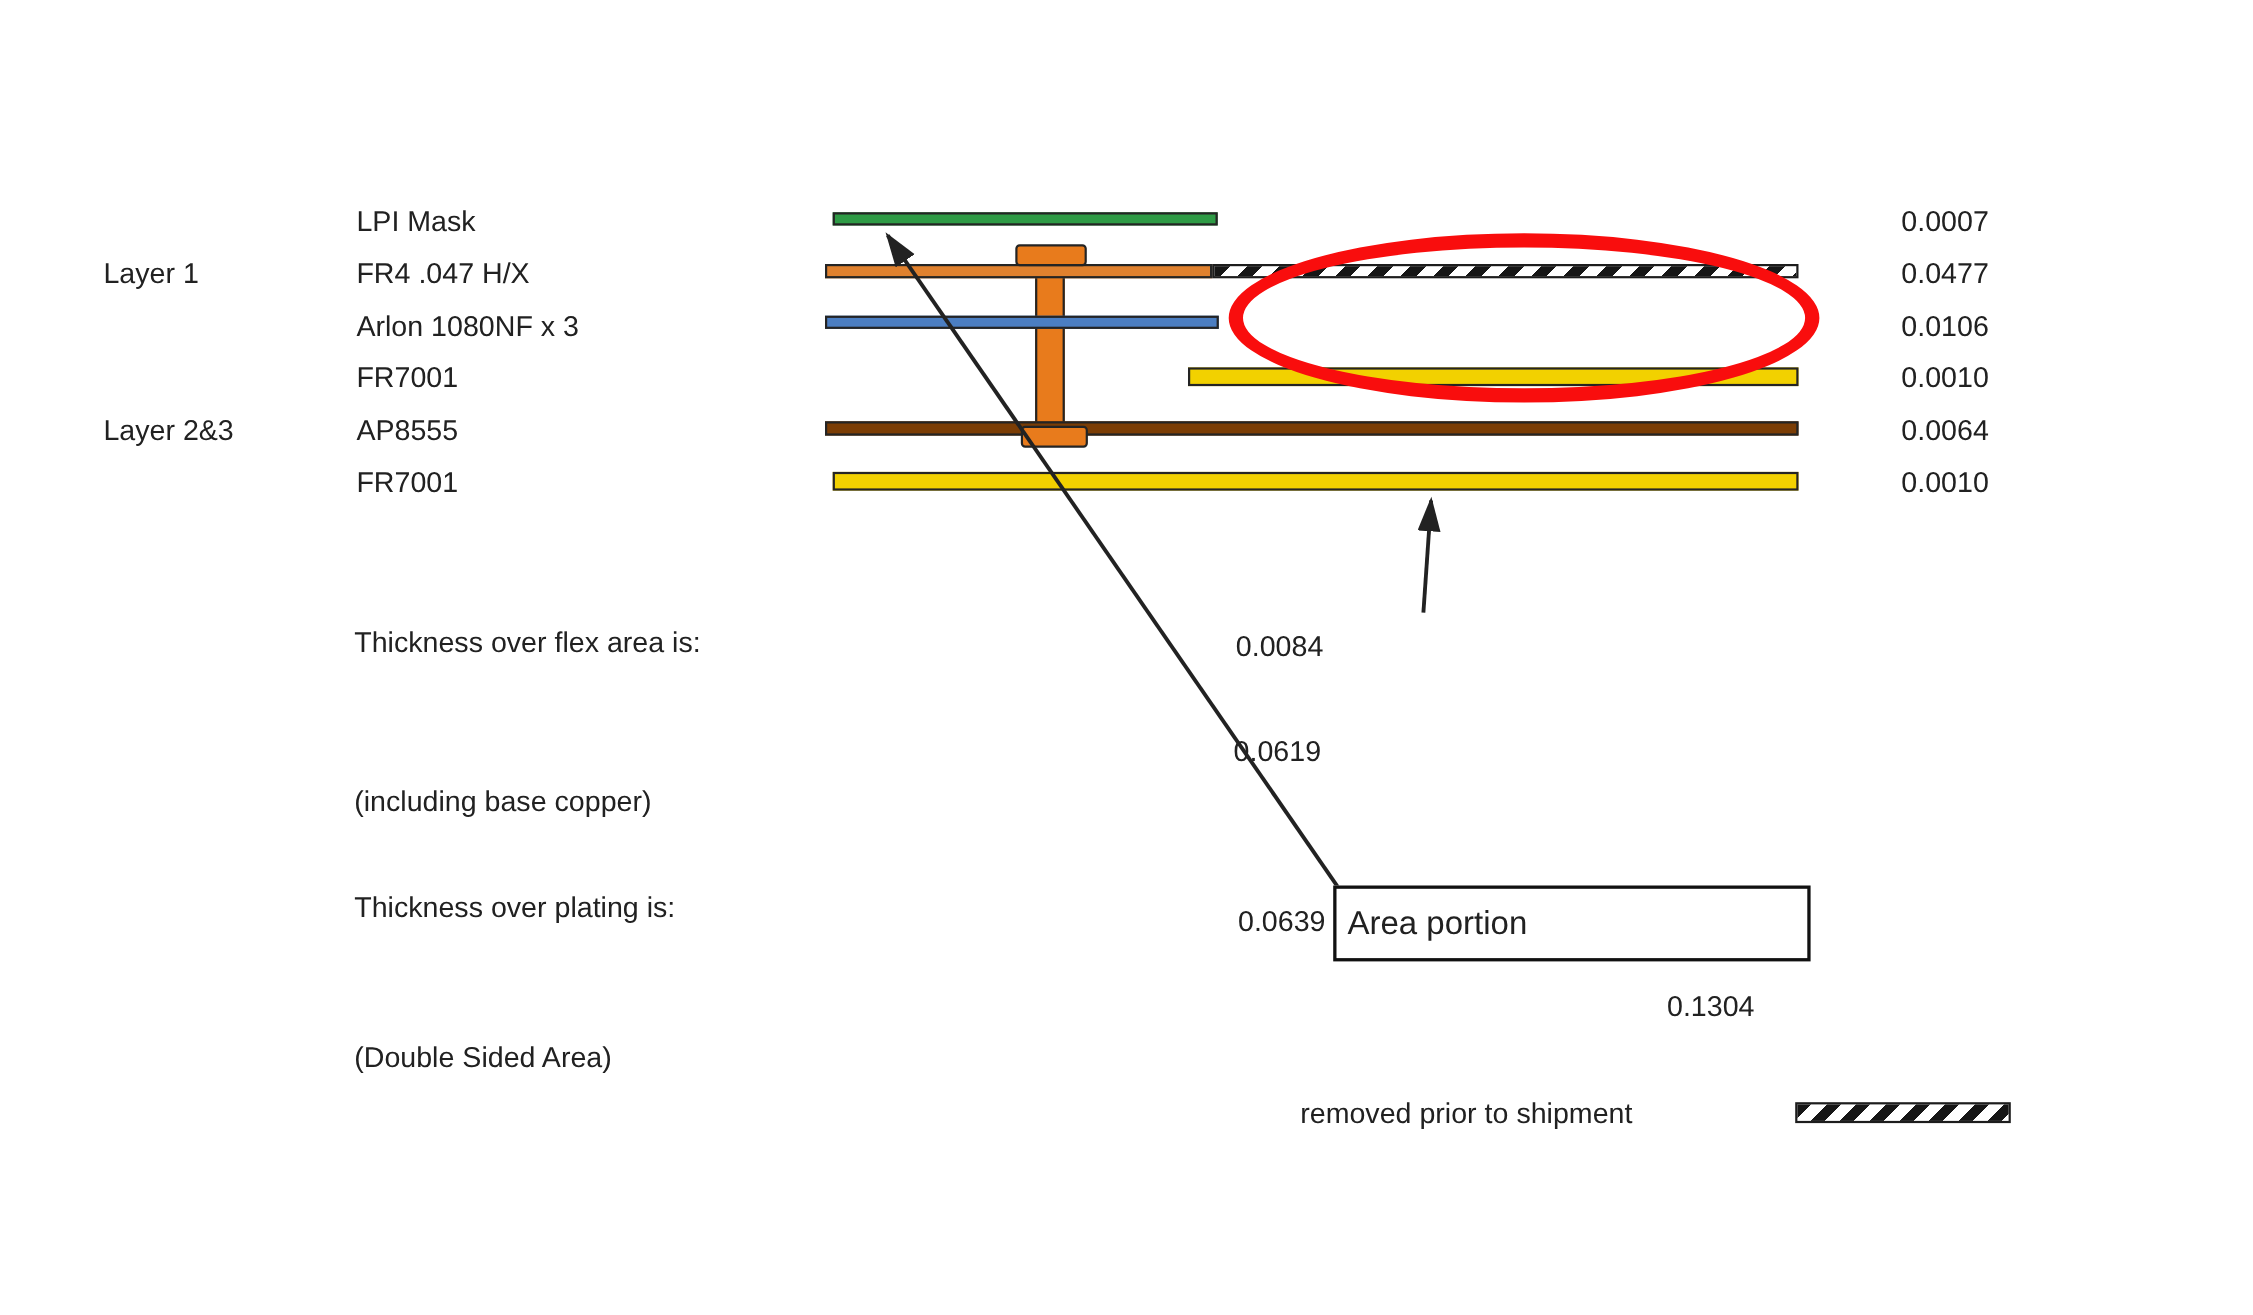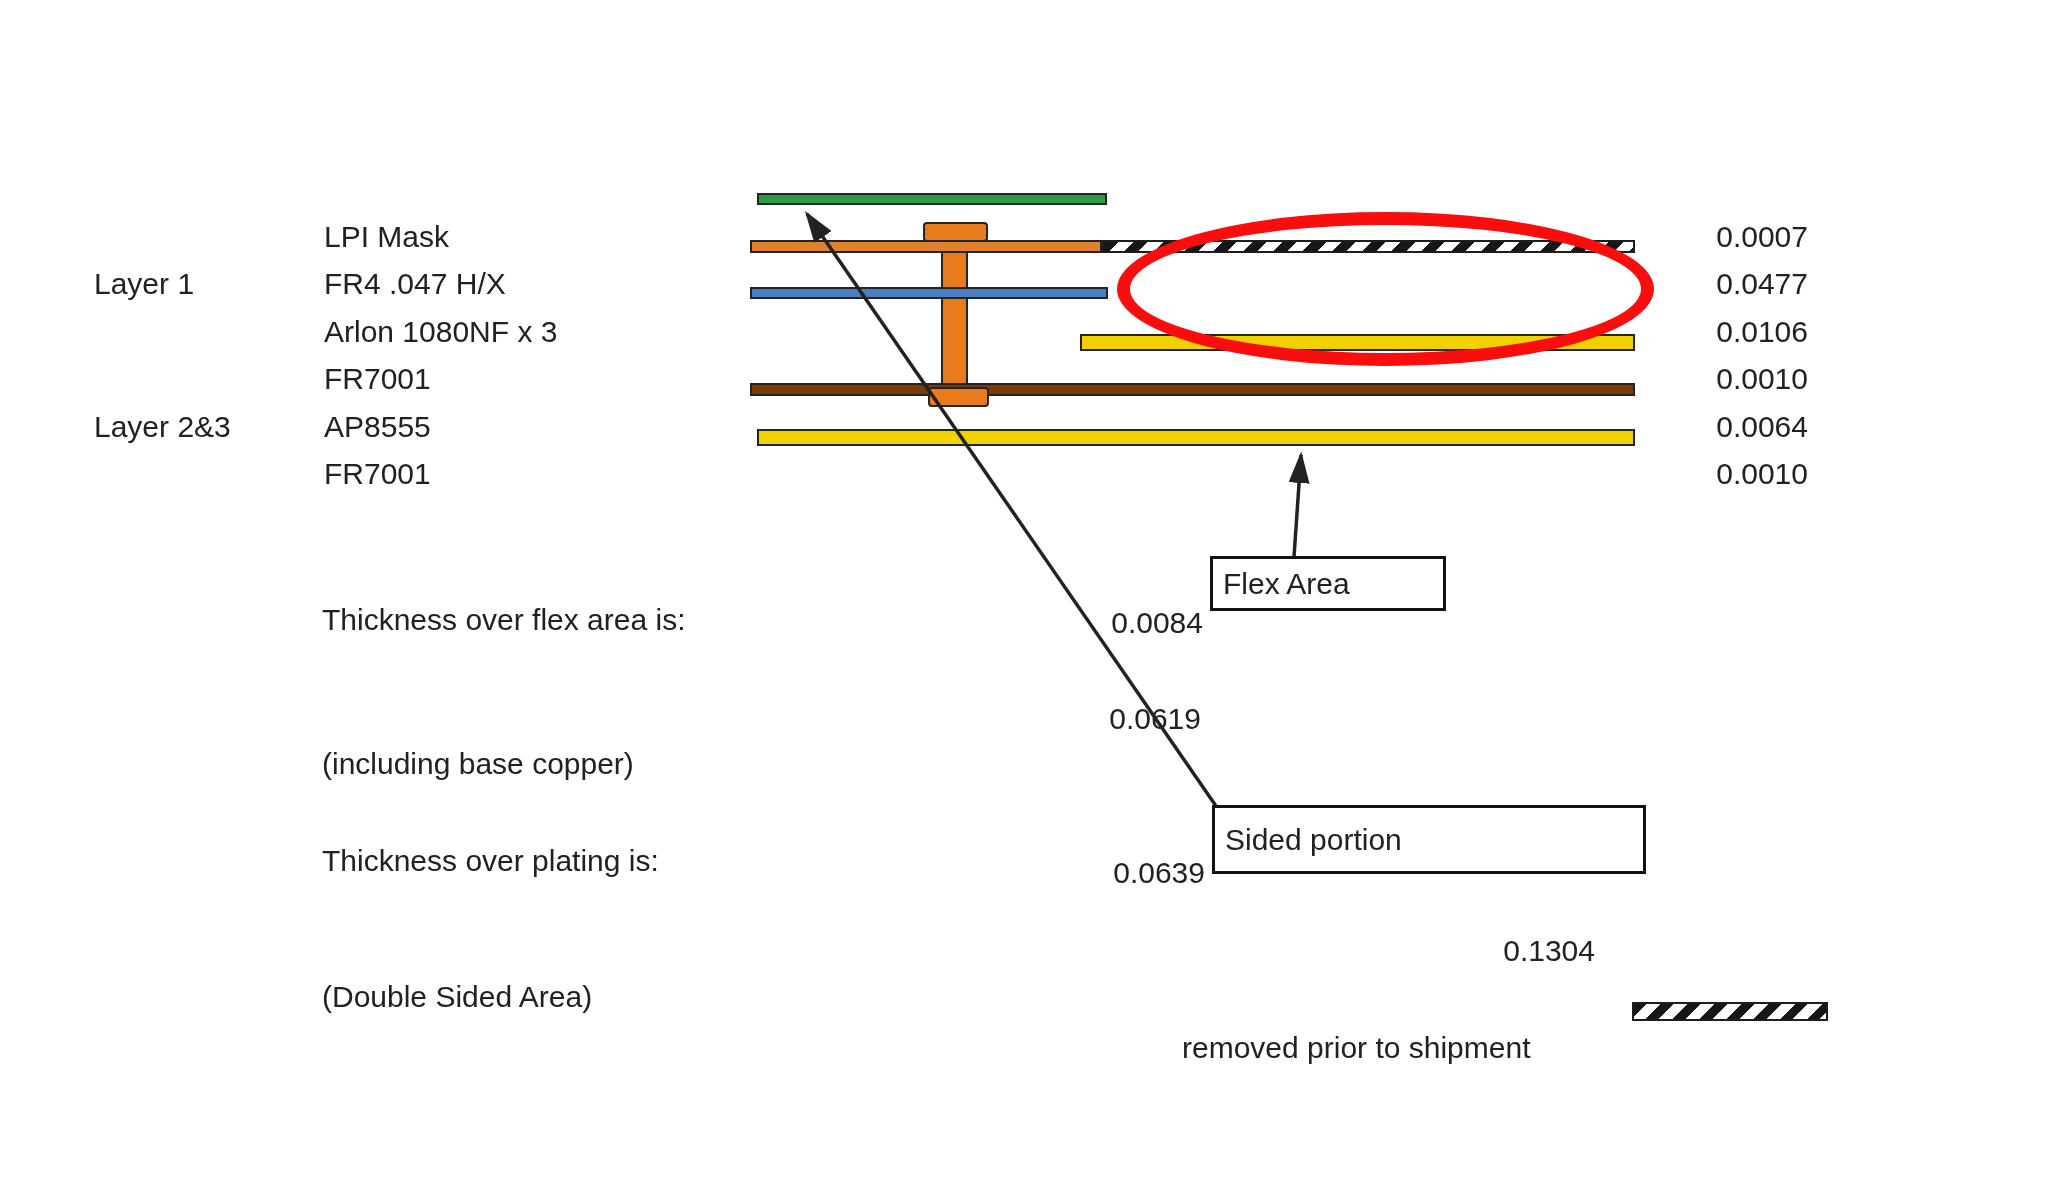--- a/index.html
+++ b/index.html
@@ -1,18 +1,18 @@
 <!DOCTYPE html>
 <html><head>
 <meta charset="utf-8">
 <style>
   html,body{margin:0;padding:0;background:#ffffff;}
   .canvas{position:relative;width:2048px;height:1195px;background:#ffffff;overflow:hidden;
           font-family:"Liberation Sans","DejaVu Sans",sans-serif;color:#212121;}
-  .t{position:absolute;font-size:30px;line-height:34px;white-space:nowrap;color:#212121;margin-top:36px;}
+  .t{position:absolute;font-size:26px;line-height:34px;white-space:nowrap;color:#212121;}
   .num{text-align:right;}
   .bar{position:absolute;box-sizing:border-box;border:2px solid #242424;z-index:2;}
   .cap{position:absolute;box-sizing:border-box;border:2px solid #242424;border-radius:4px;z-index:3;}
   .stem{position:absolute;box-sizing:border-box;border:2px solid #242424;z-index:1;}
   .hatch{position:absolute;box-sizing:border-box;border:2px solid #1d1d1d;z-index:2;
          background:repeating-linear-gradient(135deg,#161616 0 10px,#ffffff 10px 21px);}
   .hatch-small{position:absolute;box-sizing:border-box;border:2px solid #1d1d1d;z-index:2;
          background:repeating-linear-gradient(135deg,#161616 0 9px,#ffffff 9px 19px);}
   .ellipse{position:absolute;box-sizing:border-box;border:13px solid #f90d0d;border-radius:50%;
            z-index:5;background:transparent;}
@@ -62,31 +62,28 @@
       <marker id="arrow" markerWidth="12" markerHeight="10" refX="8" refY="3" orient="auto" markerUnits="strokeWidth">
         <path d="M0,0 L9,3 L0,6 z" fill="#222222"></path>
       </marker>
     </defs>
     <line x1="1216" y1="806" x2="807" y2="214" stroke="#222222" stroke-width="3.5" marker-end="url(#arrow)"></line>
     <line x1="1294" y1="557" x2="1301" y2="455" stroke="#222222" stroke-width="3.5" marker-end="url(#arrow)"></line>
   </svg>
 
   <div class="t" style="left:322px;top:567px;">Thickness over flex area is:</div>
   <div class="t num" style="left:1085px;top:570px;width:118px;">0.0084</div>
-  <div class="callout-box" style="left:1210px;top:556px;width:236px;height:55px;">
-    <span>Flex Area</span>
-  </div>
 
   <div class="t num" style="left:1085px;top:666px;width:116px;">0.0619</div>
   <div class="t" style="left:322px;top:808px;">Thickness over plating is:</div>
 
   <div class="t" style="left:322px;top:711px;">(including base copper)</div>
   <div class="t num" style="left:1085px;top:820px;width:120px;">0.0639</div>
   <div class="callout-box" style="left:1212px;top:805px;width:434px;height:69px;">
-    <span>Sided portion</span>
+    <span>Area portion</span>
   </div>
 
   <div class="t num" style="left:1480px;top:898px;width:115px;">0.1304</div>
   <div class="t" style="left:322px;top:944px;">(Double Sided Area)</div>
 
   <div class="t" style="left:1182px;top:995px;">removed prior to shipment</div>
   <div class="hatch-small" style="left:1632px;top:1002px;width:196px;height:19px;"></div>
 
 </div>
 

